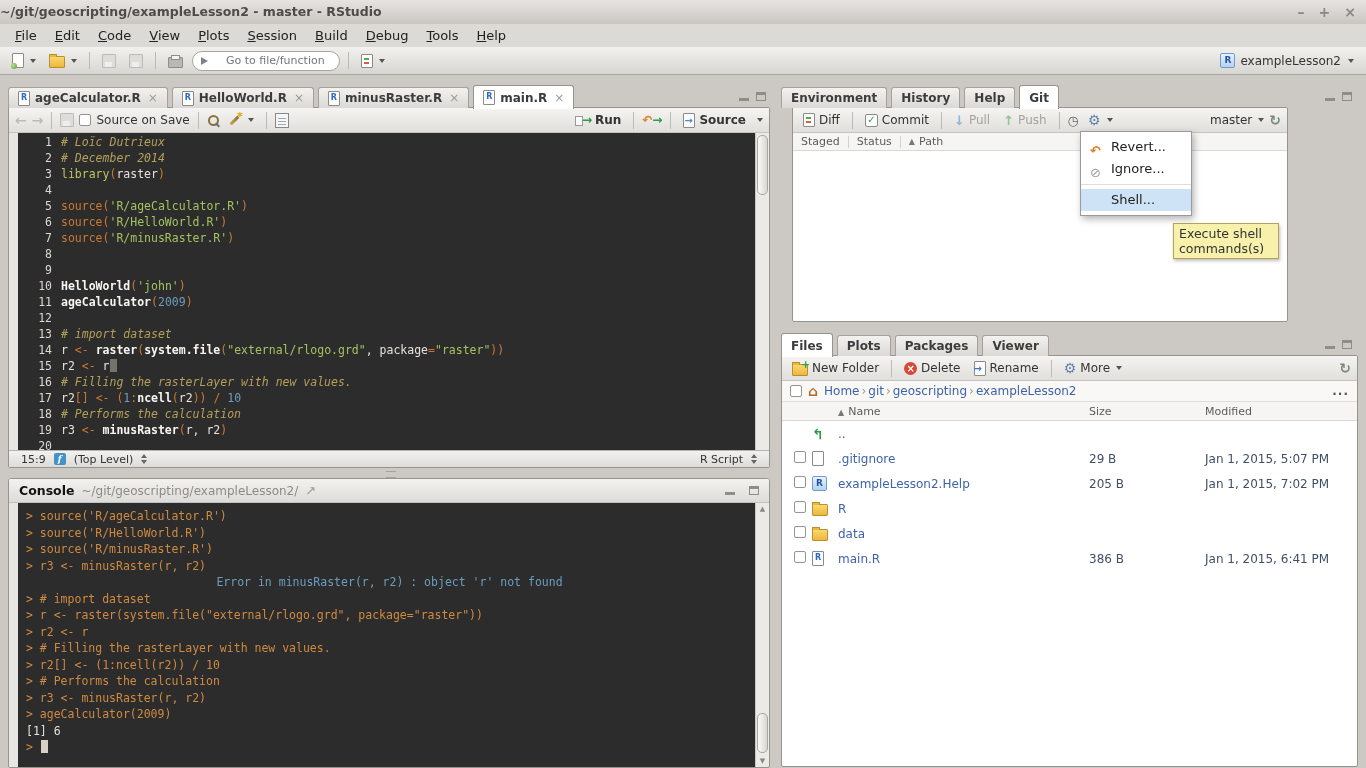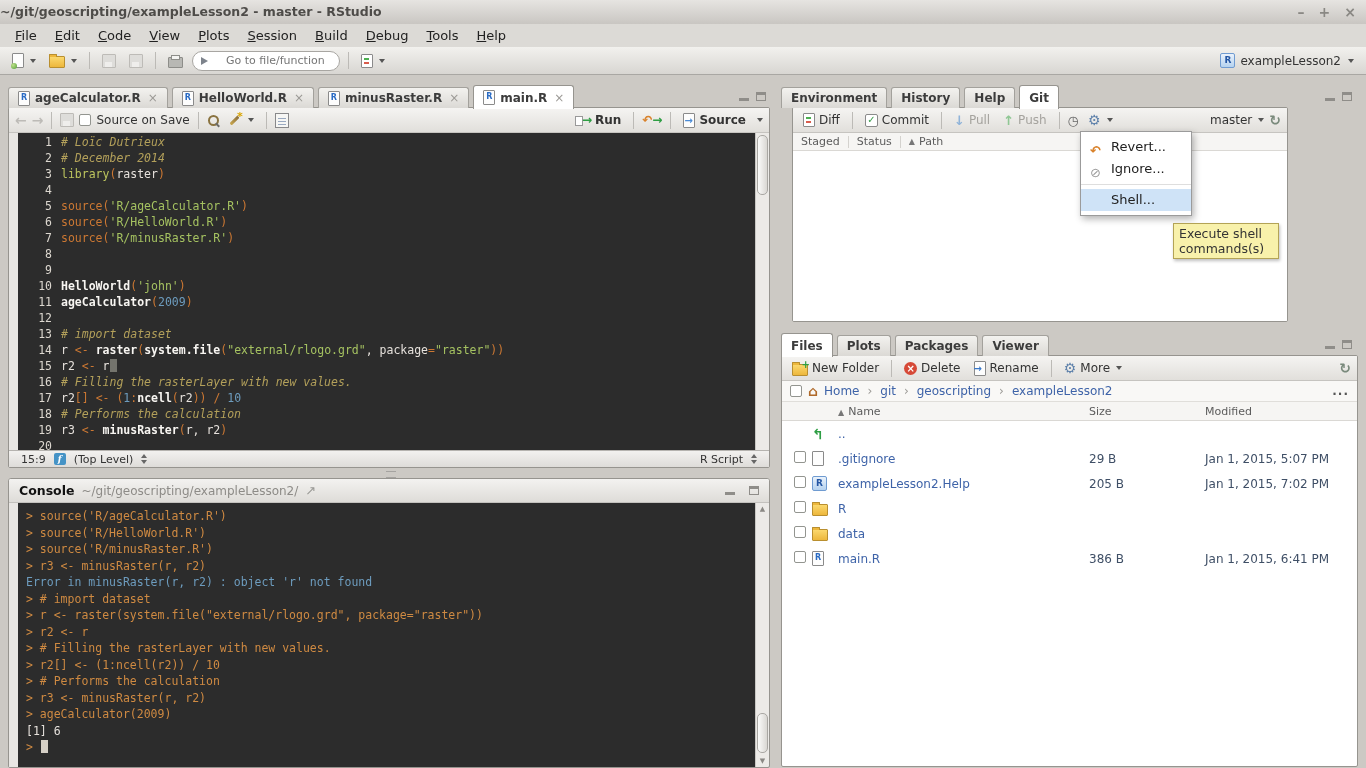--- a/index.html
+++ b/index.html
@@ -78,21 +78,21 @@
   .console-pane{left:8px;top:403px;width:762px;height:290px;display:flex;flex-direction:column;border-radius:3px 3px 2px 2px;}
   .console-header{height:24px;background:linear-gradient(#f3f2f0,#dedcd8);border-bottom:1px solid #c3c1bd;
                   display:flex;align-items:center;padding:0 10px;gap:7px;box-sizing:border-box;}
   .console-header .ctitle{font-weight:bold;font-size:12.5px;color:#111;}
   .console-header .cpath{font-size:12px;color:#8d8b87;}
   .console-body{flex:1;position:relative;background:#e8e6e3;}
   .console-dark{position:absolute;left:9px;right:0;top:0;bottom:0;background:#2c2c2c;
                 font-family:"DejaVu Sans Mono","Liberation Mono",monospace;font-size:11.5px;line-height:16.5px;
                 padding:5px 16px 0 8px;box-sizing:border-box;overflow:hidden;}
   .cl-in{color:#cf8a42;white-space:pre;}
-  .cl-err{color:#6d9cbe;white-space:pre;}
+  .cl-err{color:#6d9cbe;white-space:pre;text-align:center;}
   .cl-out{color:#e6e1dc;white-space:pre;}
   .blockcur{display:inline-block;width:7px;height:13px;background:#d6d0c6;vertical-align:-2px;margin-left:1px;}
   
   .git-pane{left:781px;top:32px;width:496px;height:215px;margin-left:11px;}
   .gcols{height:17px;display:flex;align-items:center;font-size:11px;color:#5c5c5c;
          border-bottom:1px solid #dad8d4;background:#f6f5f3;padding-left:8px;gap:0;}
   .gcols .csep{width:1px;height:12px;background:#d4d2ce;margin:0 8px;}
   .sort-tri{font-size:8px;color:#777;margin-right:4px;}
   .branch{display:flex;align-items:center;gap:4px;font-size:12px;color:#333;}
   .files-pane{left:781px;top:280px;width:577px;height:412px;}
@@ -517,21 +517,21 @@
             <span class="ic ic-gear">⚙</span>
             <span>More</span>
             <span class="caret"></span>
           </span>
         <span class="spacer"></span>
         <span class="ic ic-refresh">↻</span>
       </div>
       <div class="breadcrumb">
         <span class="cb"></span>
         <span class="ic ic-home">⌂</span>
-        <span style="display:flex;align-items:center;gap:8px;">
+        <span style="display:flex;align-items:center;gap:2px;">
             <span class="bc-link">Home</span>
             <span class="bc-sep">›</span>
             <span class="bc-link">git</span>
             <span class="bc-sep">›</span>
             <span class="bc-link">geoscripting</span>
             <span class="bc-sep">›</span>
             <span class="bc-link">exampleLesson2</span>
           </span>
         <span class="ellipsis-btn">...</span>
       </div>

